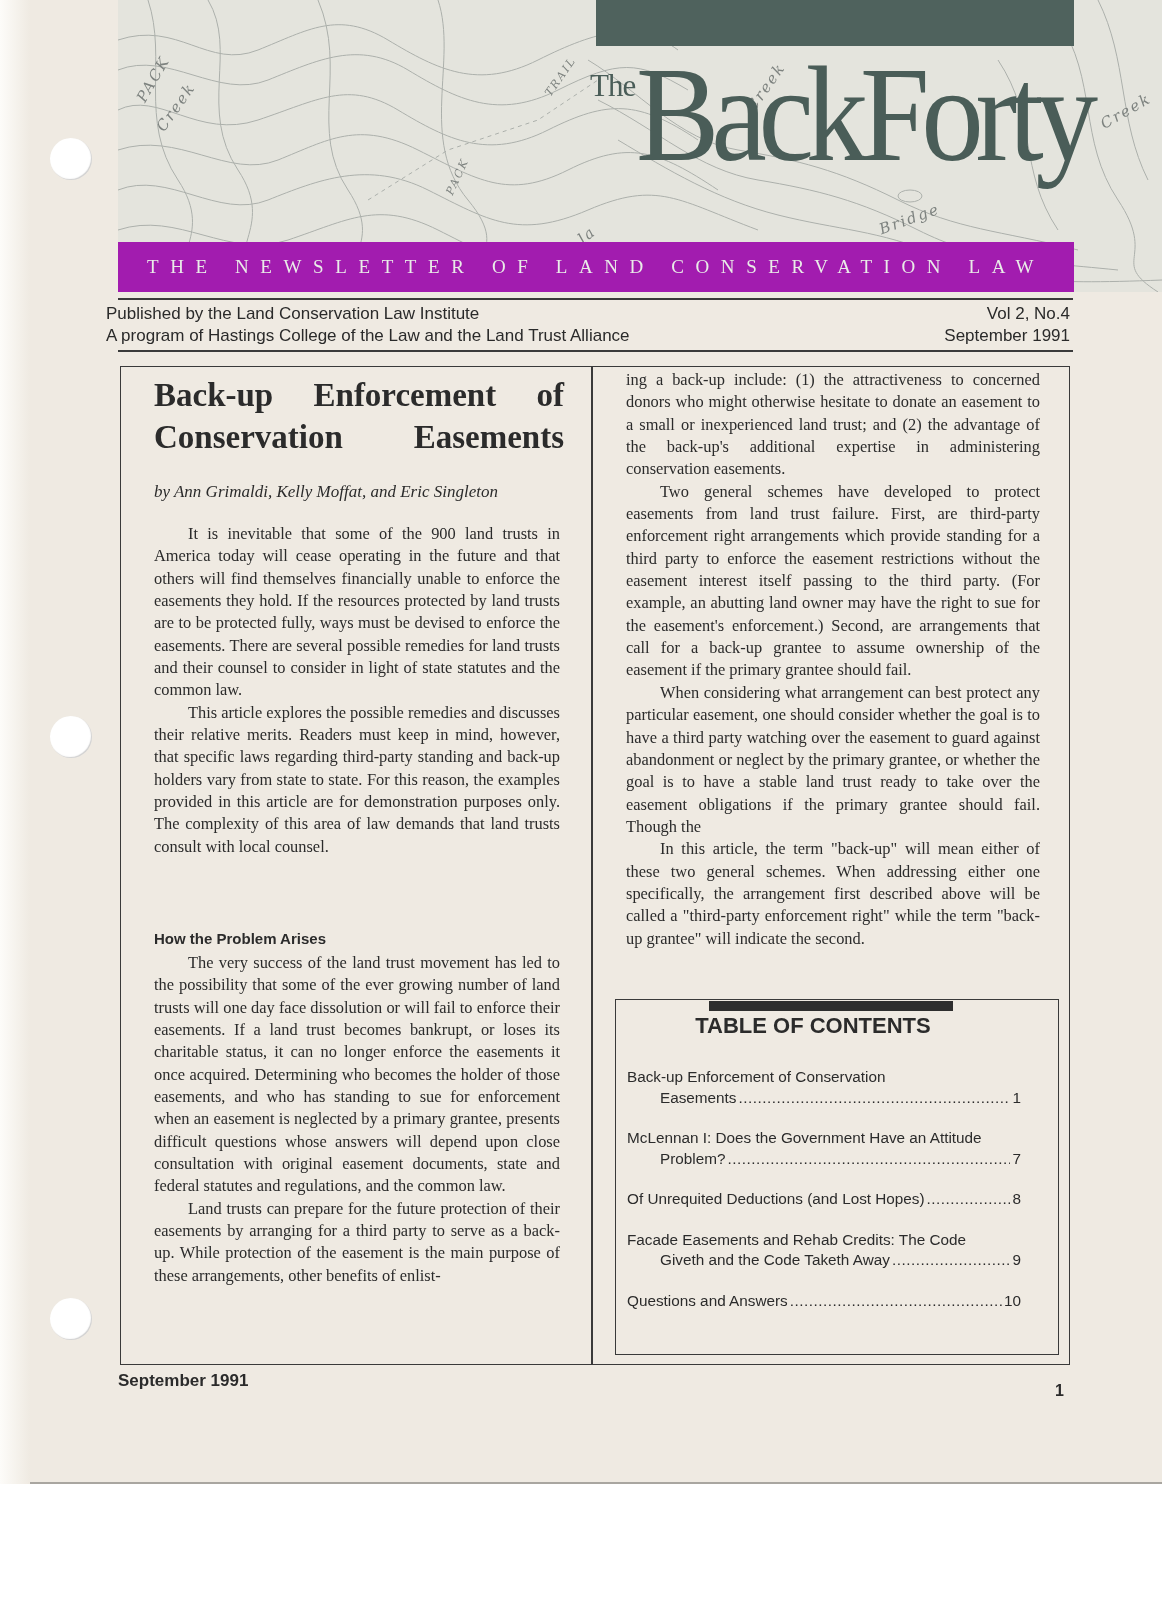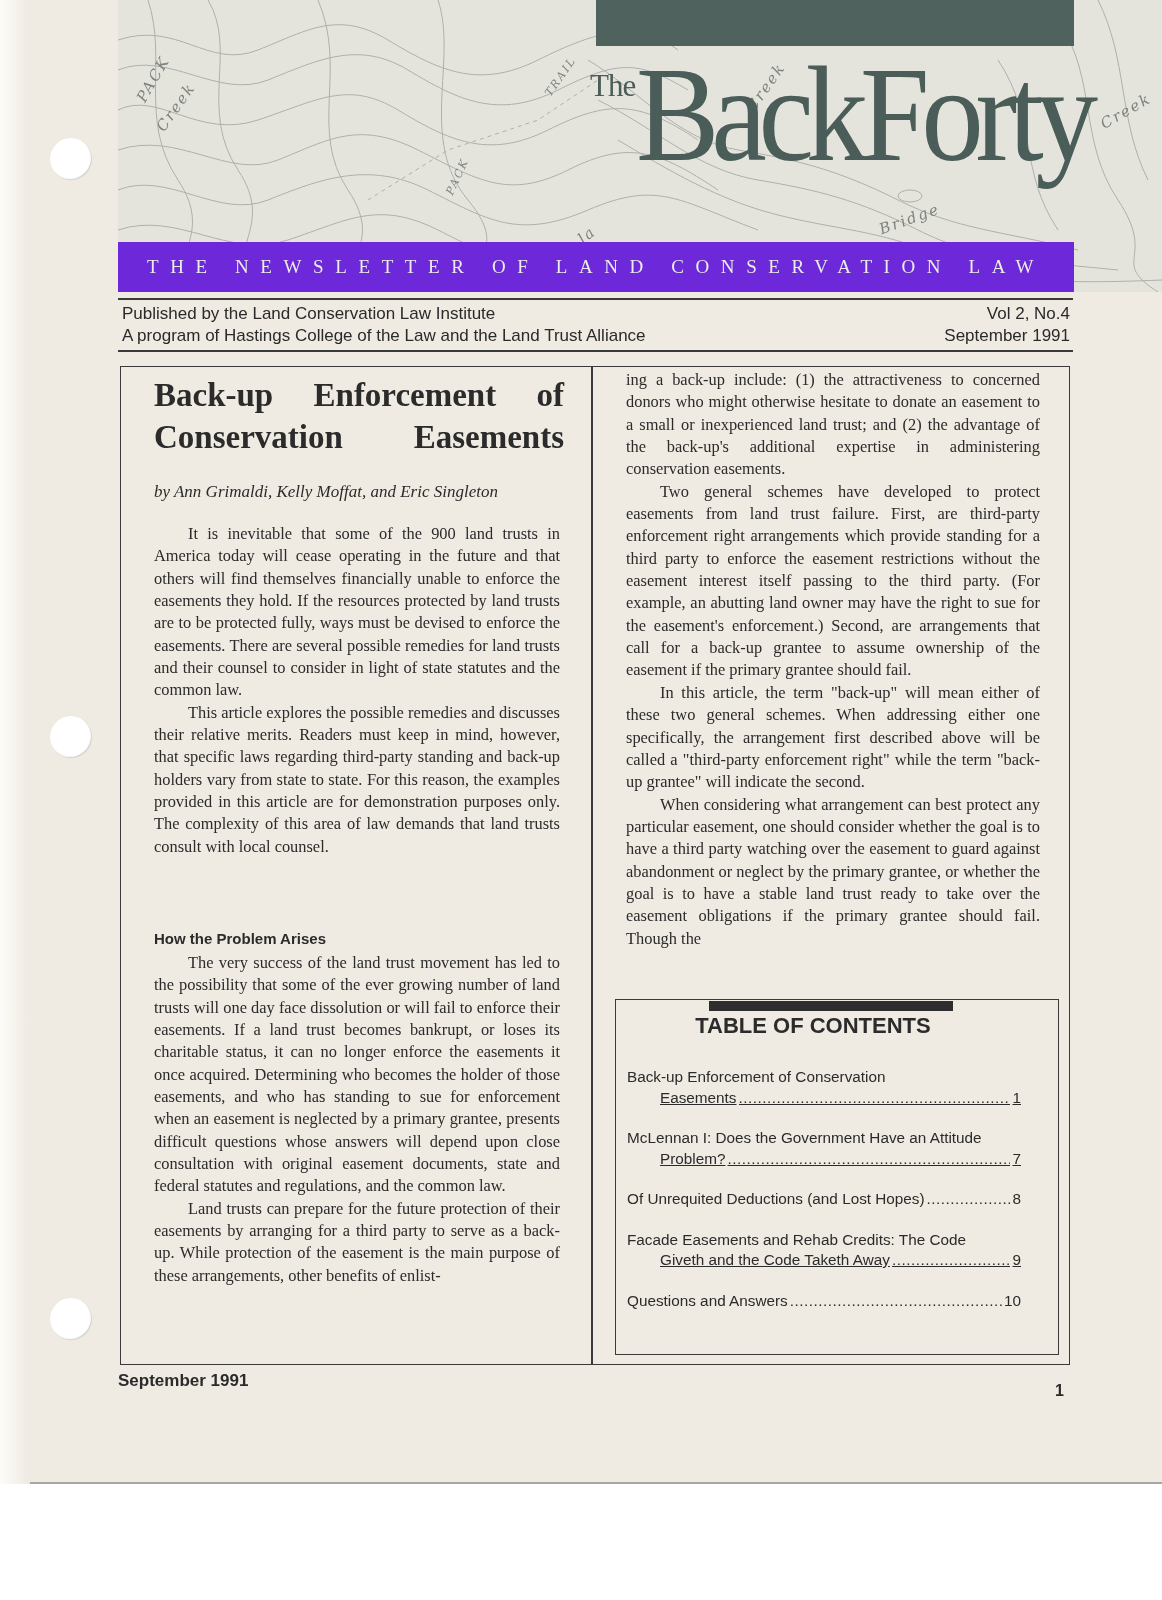--- a/index.html
+++ b/index.html
@@ -28,21 +28,21 @@
     .map-label { position: absolute; font-family: "DejaVu Serif", serif; font-style: italic;
       color: #7d827f; font-size: 15px; letter-spacing: 2px; }
     .top-bar { position: absolute; left: 596px; top: 0; width: 478px; height: 46px; background: #4f625d; }
 
     .title-the { position: absolute; left: 590px; top: 68px; font-family: "Liberation Serif", serif;
       font-size: 31px; color: #4a5d58; letter-spacing: -1px; }
     .title-main { position: absolute; left: 636px; top: 46px; font-family: "Liberation Serif", serif;
       font-size: 136px; line-height: 1; color: #4a5d58; letter-spacing: -9px; transform: scaleX(0.92); transform-origin: left top; }
 
     .tagline-bar {
-      position: absolute; left: 118px; top: 242px; width: 956px; height: 50px; background: #6d28d9;
+      position: absolute; left: 118px; top: 242px; width: 956px; height: 50px; background: #a21caf;
       display: flex; align-items: center; justify-content: center;
     }
     .tagline { font-family: "Liberation Serif", serif; color: #e9ece8; font-size: 19px;
       letter-spacing: 11.6px; white-space: nowrap; }
 
     
     .rule { position: absolute; background: #3a3a3a; }
     .pubinfo { position: absolute; font-family: "Liberation Sans", sans-serif; font-size: 17px; color: #2a2a2a; line-height: 22px; }
 
     
@@ -70,21 +70,21 @@
 
     
     .toc-box { position: absolute; left: 615px; top: 999px; width: 444px; height: 356px; border: 1.5px solid #3a3a3a; }
     .toc-bar { position: absolute; left: 709px; top: 1001px; width: 244px; height: 10px; background: #2e2e2e; }
     .toc-title { position: absolute; left: 615px; top: 1013px; width: 396px; text-align: center;
       font-family: "Liberation Sans", sans-serif; font-weight: bold; font-size: 22px; color: #2b2b2b; }
     .toc-list { position: absolute; left: 627px; top: 1067px; width: 394px; font-family: "Liberation Sans", sans-serif;
       font-size: 15.3px; line-height: 20.5px; color: #2b2b2b; }
     .toc-item { margin-bottom: 20px; }
     .toc-line { display: flex; white-space: nowrap; }
-    .toc-line.indent { padding-left: 33px; text-decoration: underline; }
+    .toc-line.indent { padding-left: 33px; }
     .toc-leader { flex: 1; overflow: hidden; margin: 0 2px; }
     .toc-leader::before { content: "................................................................................................................................................................"; letter-spacing: 0.5px; }
 
     .footer-date { position: absolute; left: 118px; top: 1371px; font-family: "Liberation Sans", sans-serif; font-weight: bold;
       font-size: 17px; color: #2b2b2b; }
     .page-num { position: absolute; left: 1055px; top: 1382px; font-family: "Liberation Sans", sans-serif; font-weight: bold;
       font-size: 16px; color: #2b2b2b; }
   </style>
 </head>
 <body>
@@ -129,21 +129,21 @@
     <span class="map-label" style="left:460px;top:226px;transform:rotate(-40deg)">la</span>
   </div>
   <div class="top-bar"></div>
   <div class="title-the">The</div>
   <div class="title-main">BackForty</div>
   <div class="tagline-bar">
     <span class="tagline">THE NEWSLETTER OF LAND CONSERVATION LAW</span>
   </div>
 
   <div class="rule" style="left:118px;top:298px;width:955px;height:2px"></div>
-  <div class="pubinfo" style="left:122px;top:303px">
+  <div class="pubinfo" style="left:106px;top:303px">
     <div>Published by the Land Conservation Law Institute</div>
     <div>A program of Hastings College of the Law and the Land Trust Alliance</div>
   </div>
   <div class="pubinfo" style="left:900px;top:303px;width:170px;text-align:right">
     <div>Vol 2, No.4</div>
     <div>September 1991</div>
   </div>
   <div class="rule" style="left:118px;top:350px;width:955px;height:2px"></div>
 
   <div class="main-box"></div>
@@ -160,22 +160,22 @@
   <h2 class="subhead">How the Problem Arises</h2>
 
   <div class="body-left body-text">
     <p>The very success of the land trust movement has led to the possibility that some of the ever growing number of land trusts will one day face dissolution or will fail to enforce their easements.  If a land trust becomes bankrupt, or loses its charitable status, it can no longer enforce the easements it once acquired.  Determining who becomes the holder of those easements, and who has standing to sue for enforcement when an easement is neglected by a primary grantee, presents difficult questions whose answers will depend upon close consultation with original easement documents, state and federal statutes and regulations, and the common law.</p>
     <p>Land trusts can prepare for the future protection of their easements by arranging for a third party to serve as a back-up.  While protection of the easement is the main purpose of these arrangements, other benefits of enlist-</p>
   </div>
 
   <div class="body-right body-text">
     <p class="noindent">ing a back-up include:  (1) the attractiveness to concerned donors who might otherwise hesitate to donate an easement to a small or inexperienced land trust; and (2) the advantage of the back-up's additional expertise in administering conservation easements.</p>
     <p>Two general schemes have developed to protect easements from land trust failure.  First, are third-party enforcement right arrangements which provide standing for a third party to enforce the easement restrictions without the easement interest itself passing to the third party.  (For example, an  abutting land owner may have the right to sue for the easement's enforcement.)  Second, are arrangements that call for a back-up grantee to assume ownership of the easement if the primary grantee should fail.</p>
+    <p>When considering what arrangement can best protect any particular easement, one should consider whether the goal is to have a third party watching over the easement to guard  against abandonment or neglect by the primary grantee, or whether the goal is to have a stable land trust ready to take over the easement obligations if the primary grantee should fail.  Though the</p>
     <p>In this article, the term "back-up" will mean either of these two general schemes.  When addressing either one specifically, the arrangement first described above will be called a "third-party enforcement right" while the term "back-up grantee" will indicate the second.</p>
-    <p>When considering what arrangement can best protect any particular easement, one should consider whether the goal is to have a third party watching over the easement to guard  against abandonment or neglect by the primary grantee, or whether the goal is to have a stable land trust ready to take over the easement obligations if the primary grantee should fail.  Though the</p>
   </div>
 
   <div class="toc-box"></div>
   <div class="toc-bar"></div>
   <div class="toc-title">TABLE OF CONTENTS</div>
   <div class="toc-list">
     <div class="toc-item">
       <div class="toc-line">
           <span>Back-up Enforcement of Conservation</span>
         </div>

